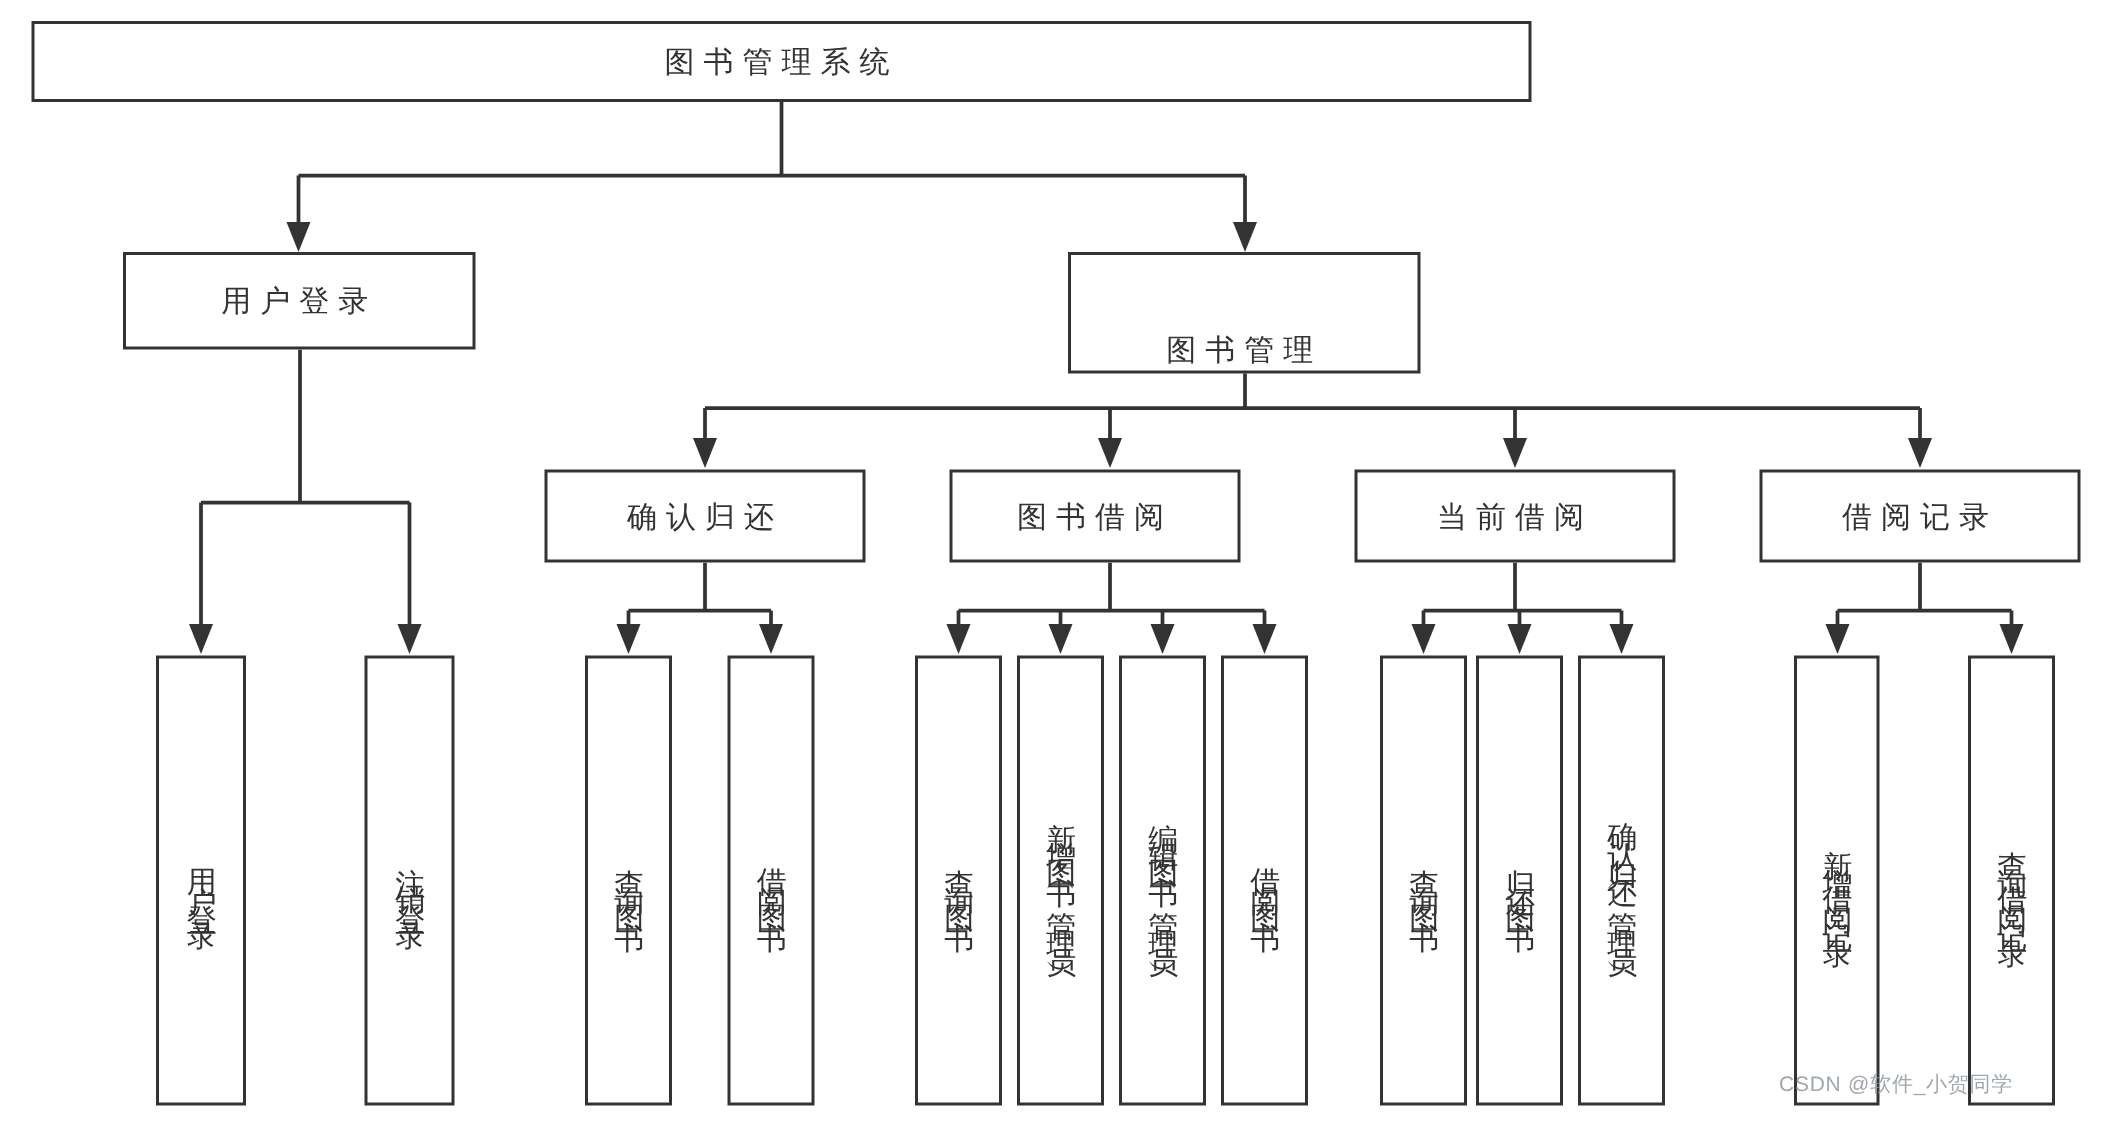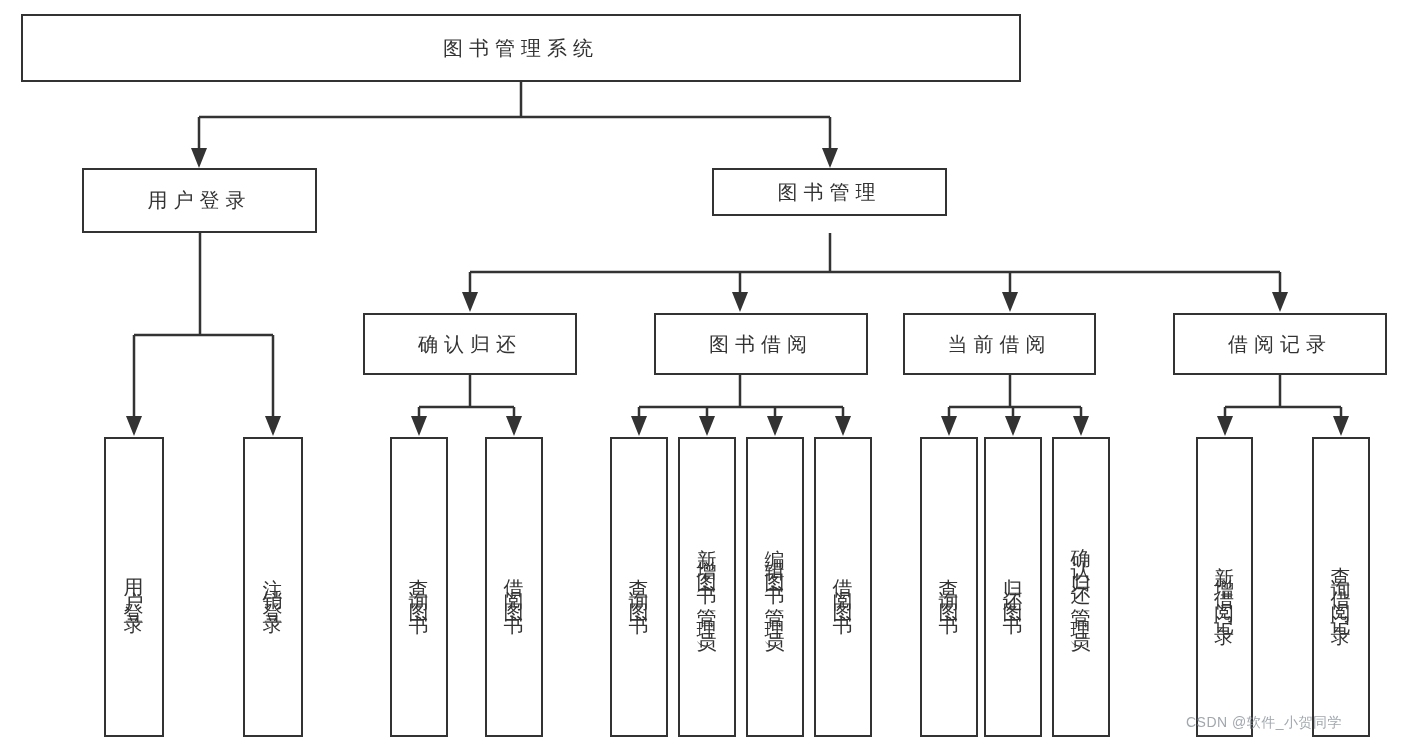--- a/index.html
+++ b/index.html
@@ -110,38 +110,38 @@
       <polygon points="1073,416 1089,416 1081,436" fill="#333333"></polygon>
     </g>
 
     <g>
       <path d="M1280,375 V407 M1225,407 H1341 M1225,407 V419 M1341,407 V419" stroke="#333333" stroke-width="2.5" fill="none"></path>
       <polygon points="1217,416 1233,416 1225,436" fill="#333333"></polygon>
       <polygon points="1333,416 1349,416 1341,436" fill="#333333"></polygon>
     </g>
   </svg>
 
-  <div class="hbox" style="left:21px; top:14px; width:1000px; height:68px;">
+  <div class="hbox" style="left:21px; top:14px; width:1000px; height:54px;">
     <span>图书管理系统</span>
   </div>
 
   <div class="hbox" style="left:82px; top:168px; width:235px; height:65px;">
     <span>用户登录</span>
   </div>
-  <div class="hbox" style="left:712px; top:168px; width:235px; height:48px;">
+  <div class="hbox" style="left:712px; top:168px; width:235px; height:81px;align-items:flex-end;">
     <span>图书管理</span>
   </div>
 
   <div class="hbox" style="left:363px; top:313px; width:214px; height:62px;">
     <span>确认归还</span>
   </div>
-  <div class="hbox" style="left:654px; top:313px; width:214px; height:62px;">
+  <div class="hbox" style="left:633px; top:313px; width:194px; height:62px;">
     <span>图书借阅</span>
   </div>
-  <div class="hbox" style="left:903px; top:313px; width:193px; height:62px;">
+  <div class="hbox" style="left:903px; top:313px; width:214px; height:62px;">
     <span>当前借阅</span>
   </div>
   <div class="hbox" style="left:1173px; top:313px; width:214px; height:62px;">
     <span>借阅记录</span>
   </div>
 
   <div class="vbox" style="left:104px; width:60px;">
     <span class="vtext">用户登录</span>
   </div>
   <div class="vbox" style="left:243px; width:60px;">

